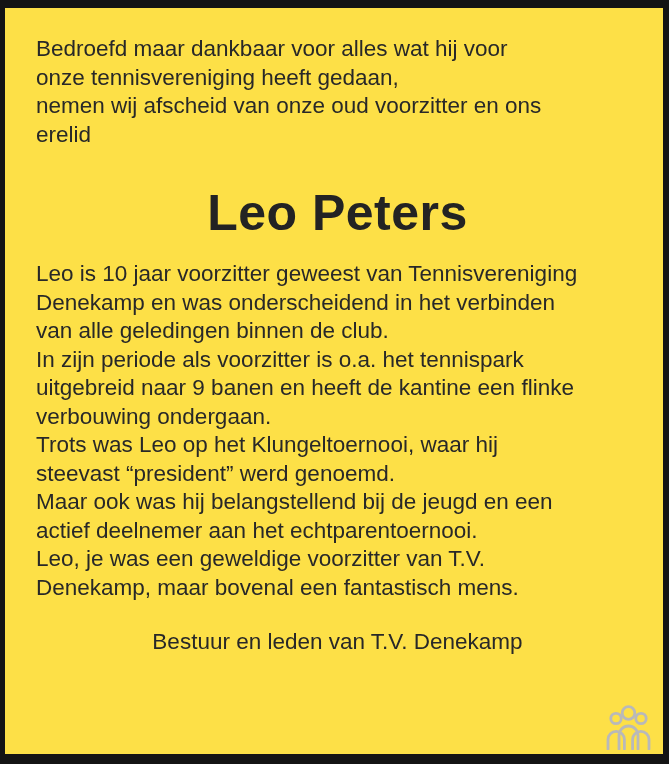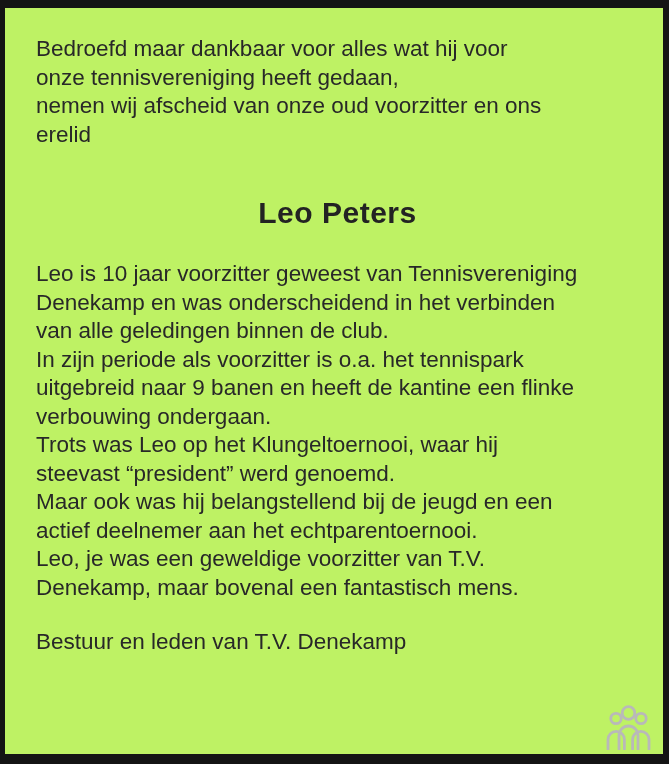--- a/index.html
+++ b/index.html
@@ -5,52 +5,53 @@
   html, body {
     margin: 0;
     padding: 0;
     background: #ffffff;
   }
   .sheet {
     position: relative;
     width: 669px;
     height: 764px;
     box-sizing: border-box;
-    background: #bef264;
+    background: #fde047;
     border-style: solid;
     border-color: #141414;
     border-width: 8px 6px 10px 5px;
     overflow: hidden;
     font-family: "Liberation Sans", sans-serif;
     color: #282828;
   }
   .content {
     padding: 27px 24px 0 31px;
   }
   .text {
     margin: 0;
     font-size: 22.5px;
     line-height: 28.5px;
     white-space: pre-line;
     color: #282828;
   }
   .title {
     margin: 42px 0 25px 0;
-    font-size: 30px;
+    font-size: 50px;
     line-height: 44px;
     font-weight: bold;
     text-align: center;
     color: #232323;
     letter-spacing: 0.5px;
   }
   .wish {
     margin-top: 13px;
   }
   .signature {
     margin-top: 26px;
+    text-align: center;
   }
   .logo {
     position: absolute;
     right: 11px;
     bottom: 4px;
     width: 47px;
     height: 45px;
   }
 </style>
 </head>

